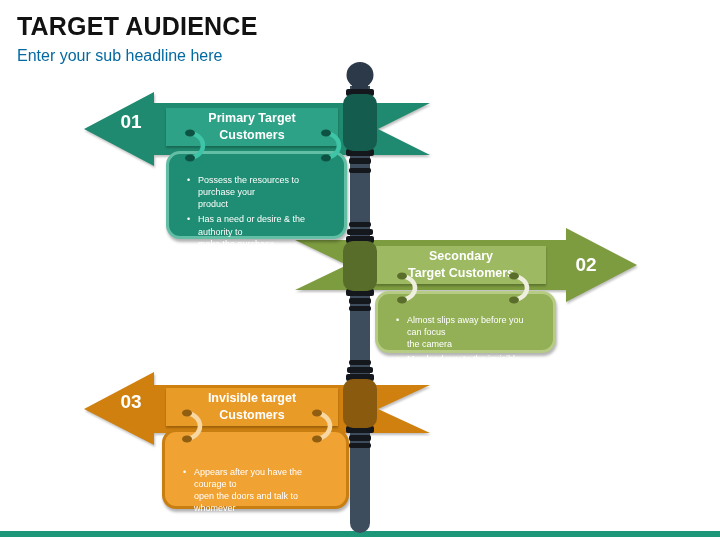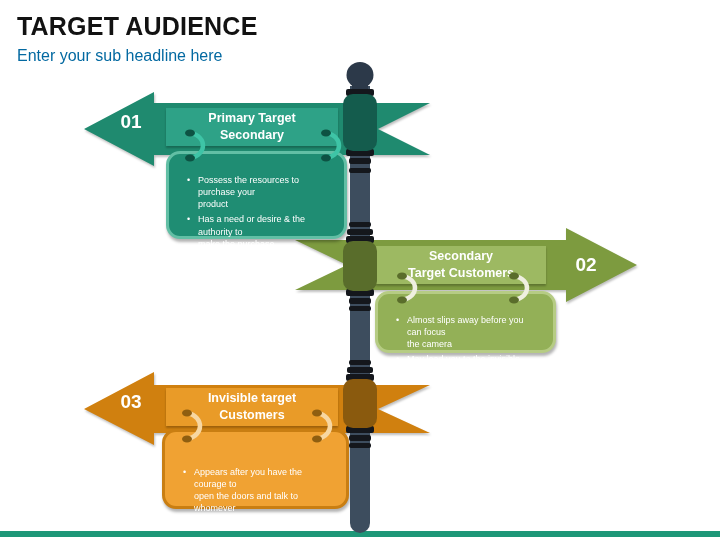--- a/index.html
+++ b/index.html
@@ -66,21 +66,21 @@
     <polygon points="84,129 154,92 154,103 430,103 378,129 430,155 154,155 154,166" fill="#1F8A6F"></polygon>
     <polygon points="637,265 566,228 566,240 295,240 347,265 295,290 566,290 566,302" fill="#7D9B3F"></polygon>
     <polygon points="84,409 154,372 154,385 430,385 378,409 430,433 154,433 154,445" fill="#D0800F"></polygon>
   </svg>
 
   <div class="sign-number num1">01</div>
   <div class="sign-number num2">02</div>
   <div class="sign-number num3">03</div>
 
   <div class="plate plate1" style="background-color: rgb(46, 162, 135);">Primary  Target
-Secondary</div>
+Customers</div>
   <div class="plate plate2" style="background-color: rgb(157, 185, 98);">Secondary
 Target  Customers</div>
   <div class="plate plate3" style="background-color: rgb(233, 155, 40);">Invisible target
 Customers</div>
 
   <div class="box box1" style="background-color: rgb(31, 141, 115); border-color: rgb(98, 191, 165);">
     <ul>
       <li>Possess the resources to purchase your
 product</li>
       <li>Has a need or desire &amp; the authority to

